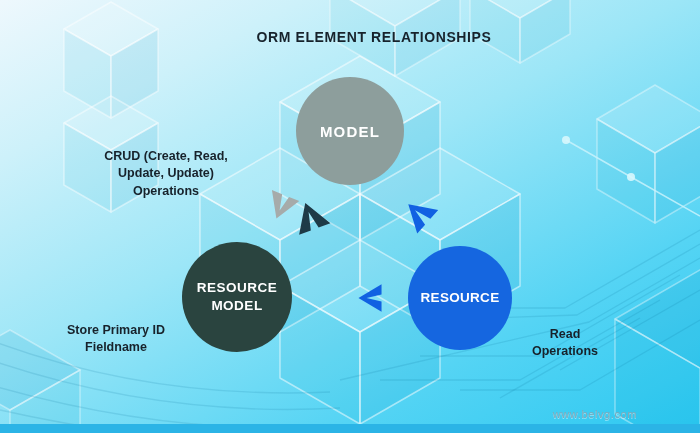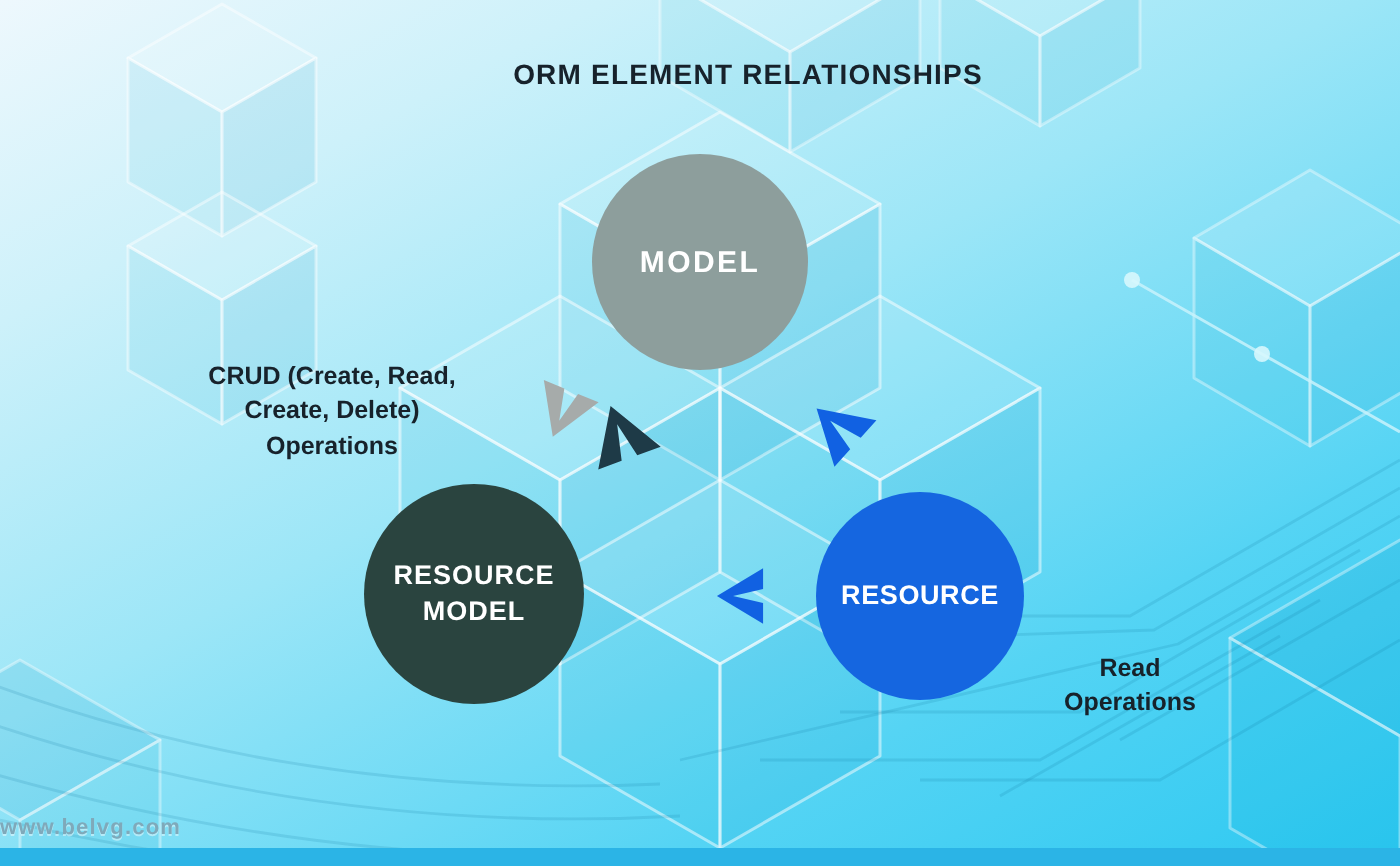--- a/index.html
+++ b/index.html
@@ -19,33 +19,32 @@
     display:flex;flex-direction:column;align-items:center;justify-content:center;
     color:#ffffff;font-weight:bold;text-align:center;
   }
   .node-model{left:296px;top:77px;width:108px;height:108px;font-size:15px;letter-spacing:1.2px;}
   .node-rm{left:182px;top:242px;width:110px;height:110px;font-size:13.5px;letter-spacing:.5px;line-height:1.35;}
   .node-rc{left:408px;top:246px;width:104px;height:104px;font-size:13.5px;letter-spacing:.3px;line-height:1.35;}
   .lbl{
     position:absolute;font-weight:bold;color:#17222b;text-align:center;
     font-size:12.5px;line-height:1.38;
   }
-  .lbl-crud{left:86px;top:148px;width:160px;margin-top:32px;}
+  .lbl-crud{left:86px;top:148px;width:160px;}
   .lbl-store{left:36px;top:322px;width:160px;}
   .lbl-group{left:495px;top:326px;width:140px;}
   .chev{position:absolute;}
   .chev-gray{left:266px;top:191px;width:30px;height:32px;transform:rotate(-68deg);}
   .chev-dark{left:293px;top:198px;width:34px;height:36px;transform:rotate(70deg);}
   .chev-blue-up{left:402px;top:196px;width:32px;height:34px;transform:rotate(42deg);}
   .chev-blue-left{left:352px;top:283px;width:36px;height:30px;}
   .footer{
-    position:absolute;left:0;bottom:13px;width:637px;text-align:left;
+    position:absolute;left:0;bottom:13px;width:637px;text-align:right;
     font-size:11px;letter-spacing:.6px;color:#7fa9ba;
     text-shadow:0 1px 0 rgba(255,255,255,.45);
-    font-weight:bold;
   }
 </style>
 </head>
 <body>
 
 <div class="stage">
 
   <svg class="bg" width="700" height="433" viewBox="0 0 700 433">
 
     <g stroke="rgba(255,255,255,0.5)" stroke-width="1.5" stroke-linejoin="round">
@@ -143,22 +142,26 @@
     <span>RESOURCE</span>
     <span>MODEL</span>
   </div>
 
   <div class="node node-rc" style="background-color: rgb(21, 102, 224);">
     <span>RESOURCE</span>
   </div>
 
   <div class="lbl lbl-crud">
     <span>CRUD (Create, Read,</span><br>
-    <span>Create, Delete)</span><br>
+    <span>Update, Update)</span><br>
     <span>Operations</span>
+  </div>
+  <div class="lbl lbl-store">
+    <span>Store Primary ID</span><br>
+    <span>Fieldname</span>
   </div>
   <div class="lbl lbl-group">
     <span>Read</span><br>
     <span>Operations</span>
   </div>
 
   <svg class="chev chev-gray" viewBox="0 0 24 26" style="color: rgb(166, 171, 170);">
     <polygon points="22,1 2,13 22,25 22,16 9,13 22,10" fill="currentColor"></polygon>
   </svg>
   <svg class="chev chev-dark" viewBox="0 0 24 26" style="color: rgb(30, 58, 71);">

